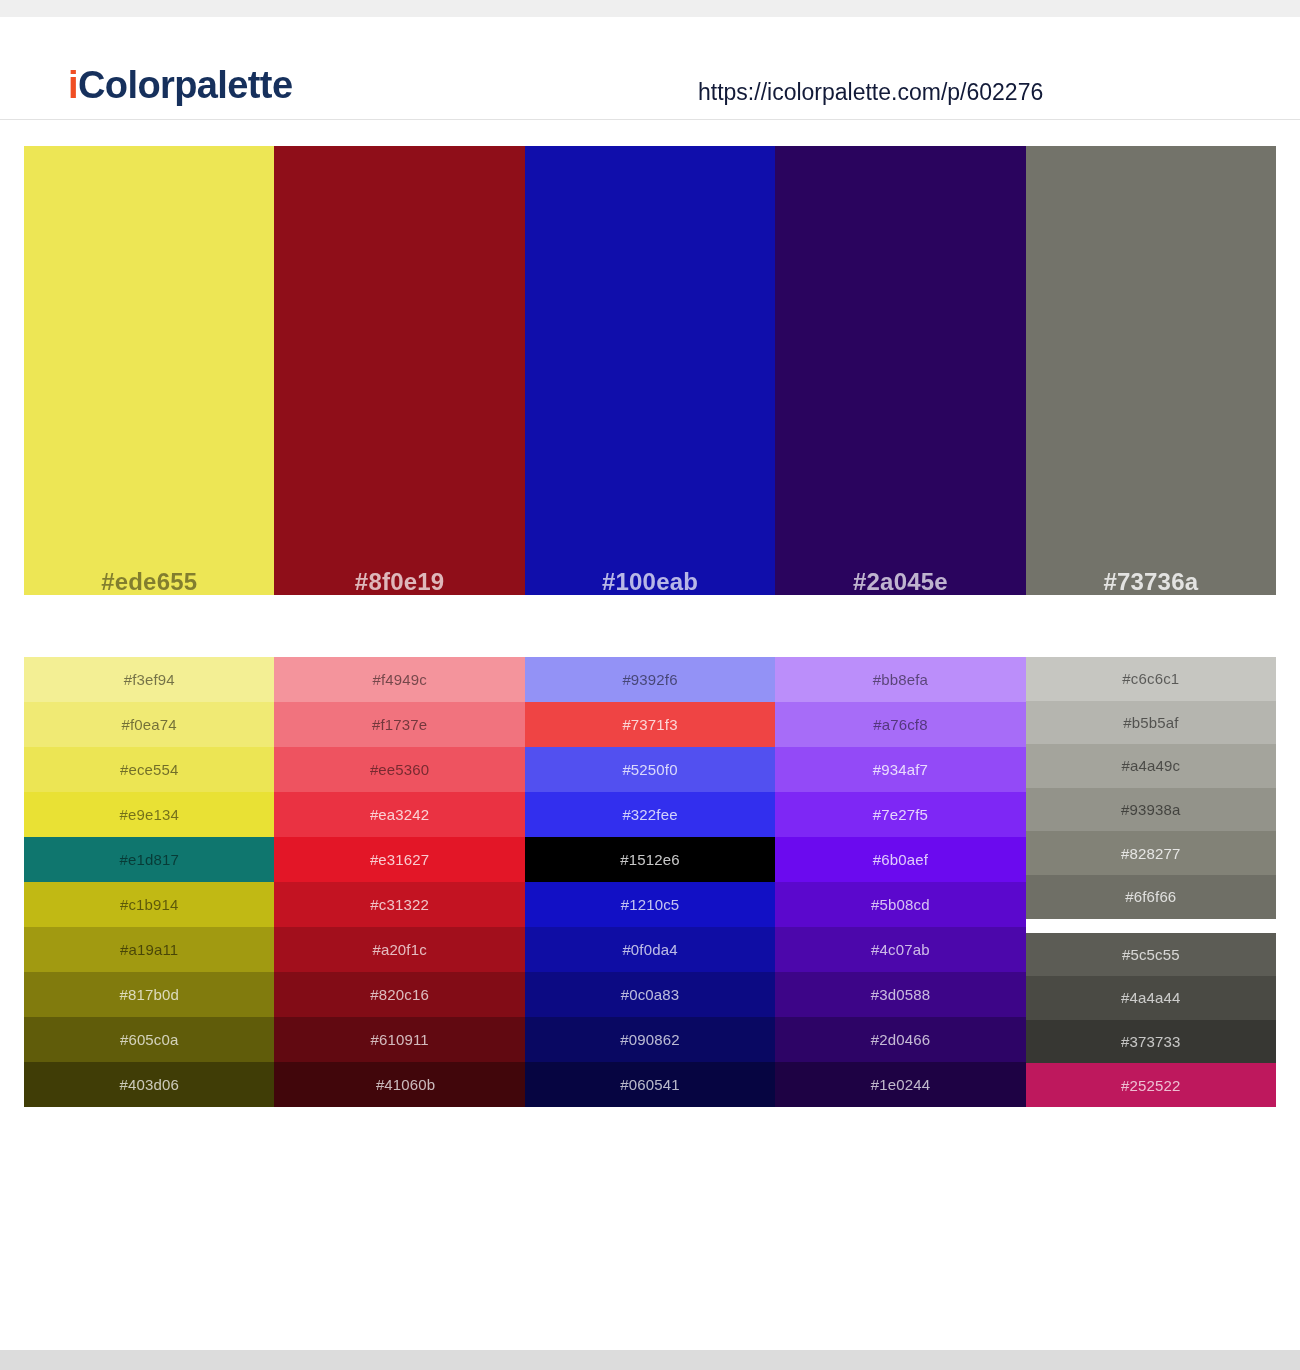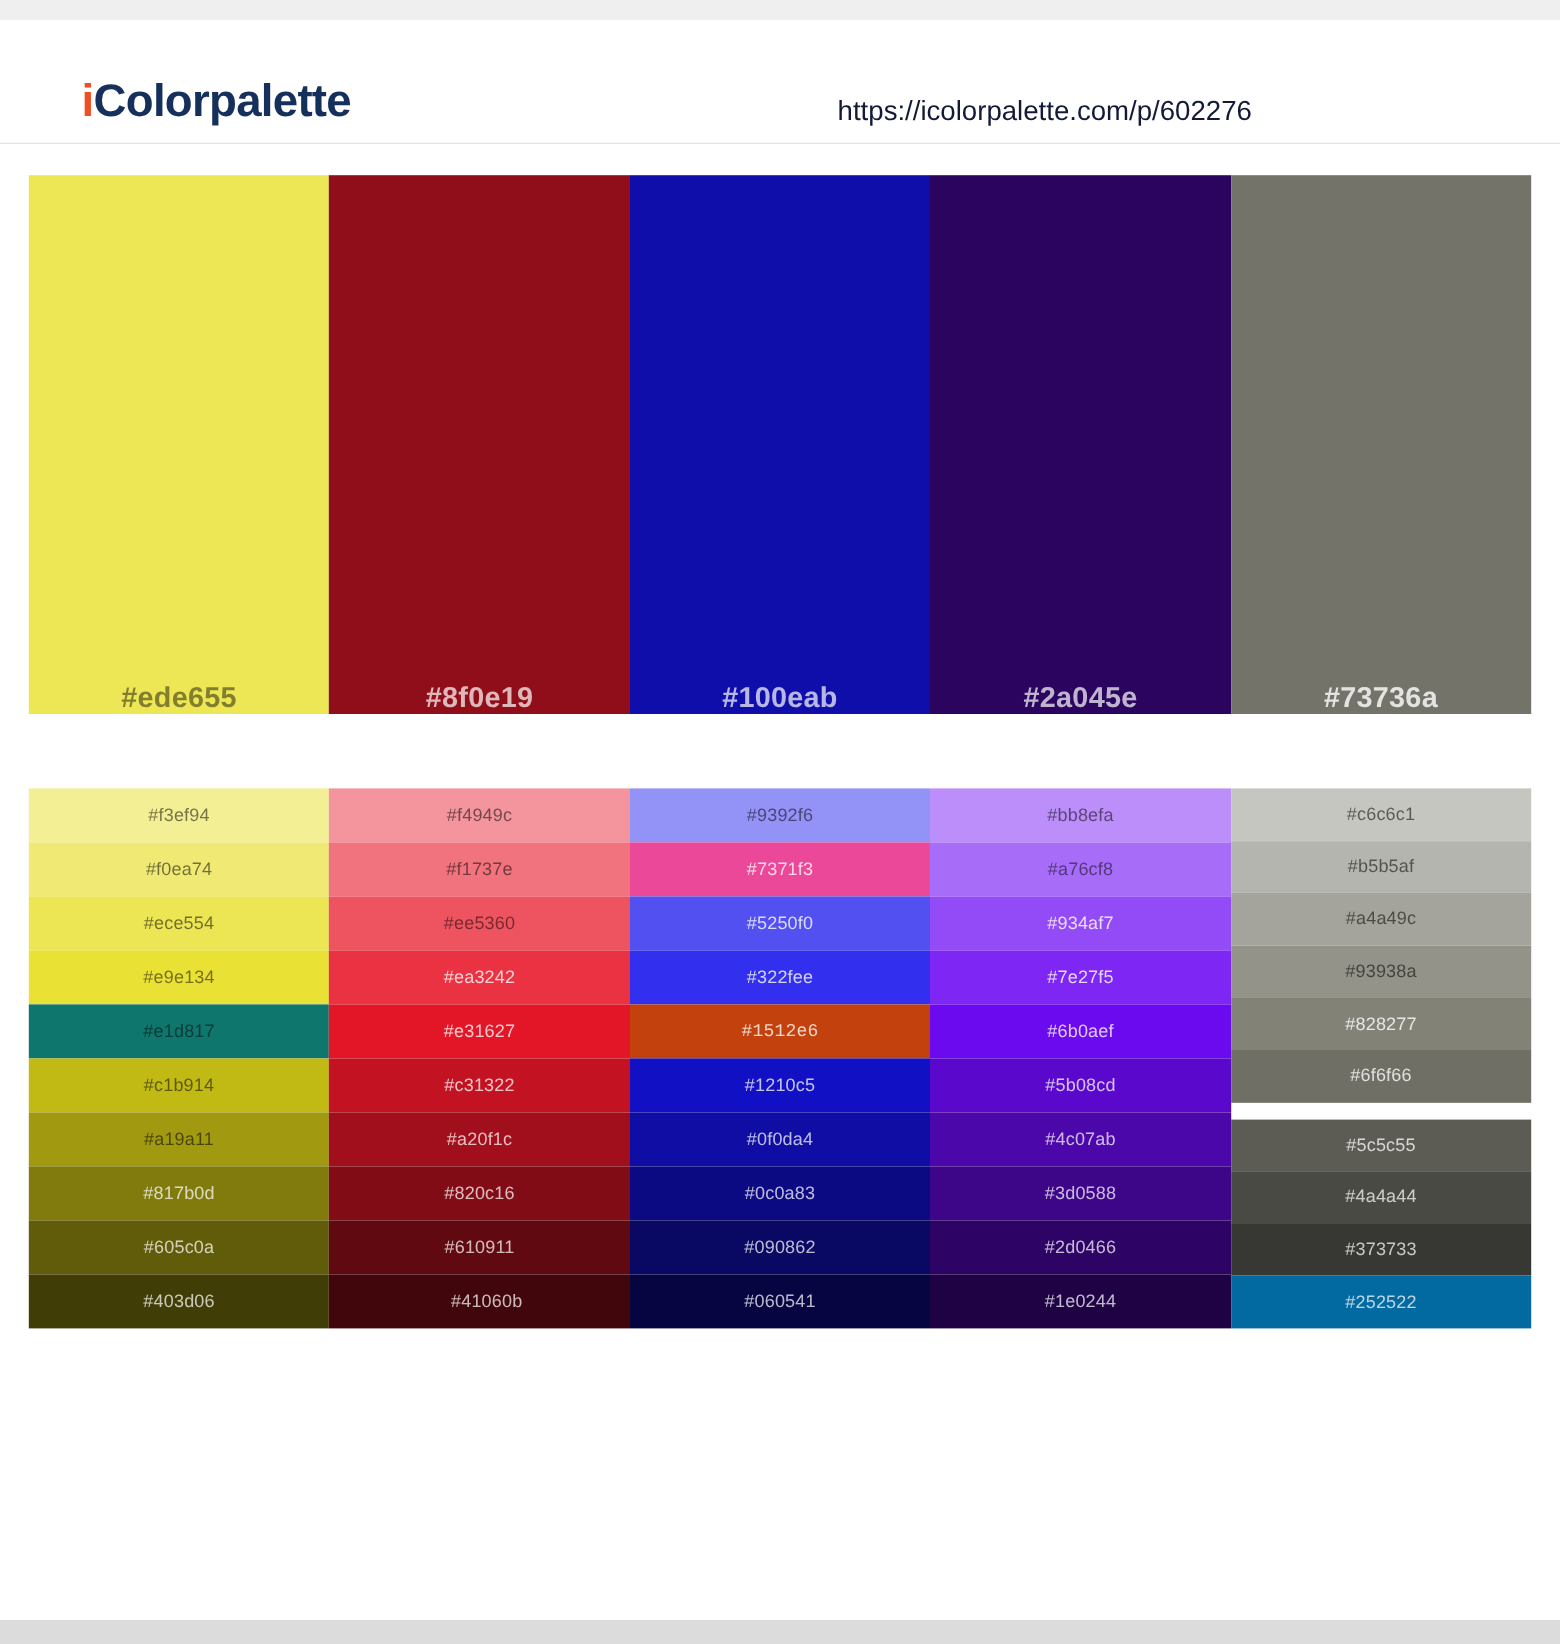--- a/index.html
+++ b/index.html
@@ -161,24 +161,24 @@
         <div class="shade-cell" style="background: rgb(234, 50, 66); color: rgba(255, 255, 255, 0.78);">#ea3242</div>
         <div class="shade-cell" style="background: rgb(227, 22, 39); color: rgba(255, 255, 255, 0.78);">#e31627</div>
         <div class="shade-cell" style="background: rgb(195, 19, 34); color: rgba(255, 255, 255, 0.75);">#c31322</div>
         <div class="shade-cell" style="background: rgb(162, 15, 28); color: rgba(255, 255, 255, 0.72);">#a20f1c</div>
         <div class="shade-cell" style="background: rgb(130, 12, 22); color: rgba(255, 255, 255, 0.72);">#820c16</div>
         <div class="shade-cell" style="background: rgb(97, 9, 17); color: rgba(255, 255, 255, 0.72);">#610911</div>
         <div class="shade-cell" style="background: rgb(65, 6, 11); color: rgba(255, 255, 255, 0.72); padding-left: 12px;">#41060b</div>
       </div>
       <div class="shade-col">
         <div class="shade-cell" style="background: rgb(147, 146, 246); color: rgba(0, 0, 0, 0.52);">#9392f6</div>
-        <div class="shade-cell" style="background: #ec4899; color: rgba(255, 255, 255, 0.78);">#7371f3</div>
+        <div class="shade-cell" style="background: #ef4444; color: rgba(255, 255, 255, 0.78);">#7371f3</div>
         <div class="shade-cell" style="background: rgb(82, 80, 240); color: rgba(255, 255, 255, 0.78);">#5250f0</div>
         <div class="shade-cell" style="background: rgb(50, 47, 238); color: rgba(255, 255, 255, 0.78);">#322fee</div>
-        <div class="shade-cell" style="background: #c2410c; color: rgba(255, 255, 255, 0.78); font-family: Liberation Mono, monospace;">#1512e6</div>
+        <div class="shade-cell" style="background: #000000; color: rgba(255, 255, 255, 0.78);">#1512e6</div>
         <div class="shade-cell" style="background: rgb(18, 16, 197); color: rgba(255, 255, 255, 0.75);">#1210c5</div>
         <div class="shade-cell" style="background: rgb(15, 13, 164); color: rgba(255, 255, 255, 0.72);">#0f0da4</div>
         <div class="shade-cell" style="background: rgb(12, 10, 131); color: rgba(255, 255, 255, 0.72);">#0c0a83</div>
         <div class="shade-cell" style="background: rgb(9, 8, 98); color: rgba(255, 255, 255, 0.72);">#090862</div>
         <div class="shade-cell" style="background: rgb(6, 5, 65); color: rgba(255, 255, 255, 0.72);">#060541</div>
       </div>
       <div class="shade-col">
         <div class="shade-cell" style="background: rgb(187, 142, 250); color: rgba(0, 0, 0, 0.52);">#bb8efa</div>
         <div class="shade-cell" style="background: rgb(167, 108, 248); color: rgba(0, 0, 0, 0.5);">#a76cf8</div>
         <div class="shade-cell" style="background: rgb(147, 74, 247); color: rgba(255, 255, 255, 0.8);">#934af7</div>
@@ -193,19 +193,19 @@
       <div class="shade-col">
         <div class="shade-cell" style="background: rgb(198, 198, 193); color: rgba(0, 0, 0, 0.55);">#c6c6c1</div>
         <div class="shade-cell" style="background: rgb(181, 181, 175); color: rgba(0, 0, 0, 0.55);">#b5b5af</div>
         <div class="shade-cell" style="background: rgb(164, 164, 156); color: rgba(0, 0, 0, 0.55);">#a4a49c</div>
         <div class="shade-cell" style="background: rgb(147, 147, 138); color: rgba(0, 0, 0, 0.55);">#93938a</div>
         <div class="shade-cell" style="background: rgb(130, 130, 119); color: rgba(255, 255, 255, 0.8);">#828277</div>
         <div class="shade-cell" style="background: rgb(111, 111, 102); color: rgba(255, 255, 255, 0.78);">#6f6f66</div>
         <div class="shade-cell" style="background: rgb(92, 92, 85); color: rgba(255, 255, 255, 0.75); margin-top: 14px;">#5c5c55</div>
         <div class="shade-cell" style="background: rgb(74, 74, 68); color: rgba(255, 255, 255, 0.72);">#4a4a44</div>
         <div class="shade-cell" style="background: rgb(55, 55, 51); color: rgba(255, 255, 255, 0.72);">#373733</div>
-        <div class="shade-cell" style="background: #0369a1; color: rgba(255, 255, 255, 0.72);">#252522</div>
+        <div class="shade-cell" style="background: #be185d; color: rgba(255, 255, 255, 0.72);">#252522</div>
       </div>
     </div>
 
   <div class="bottom-band"></div>
 
 </div>
 
 </body></html>

